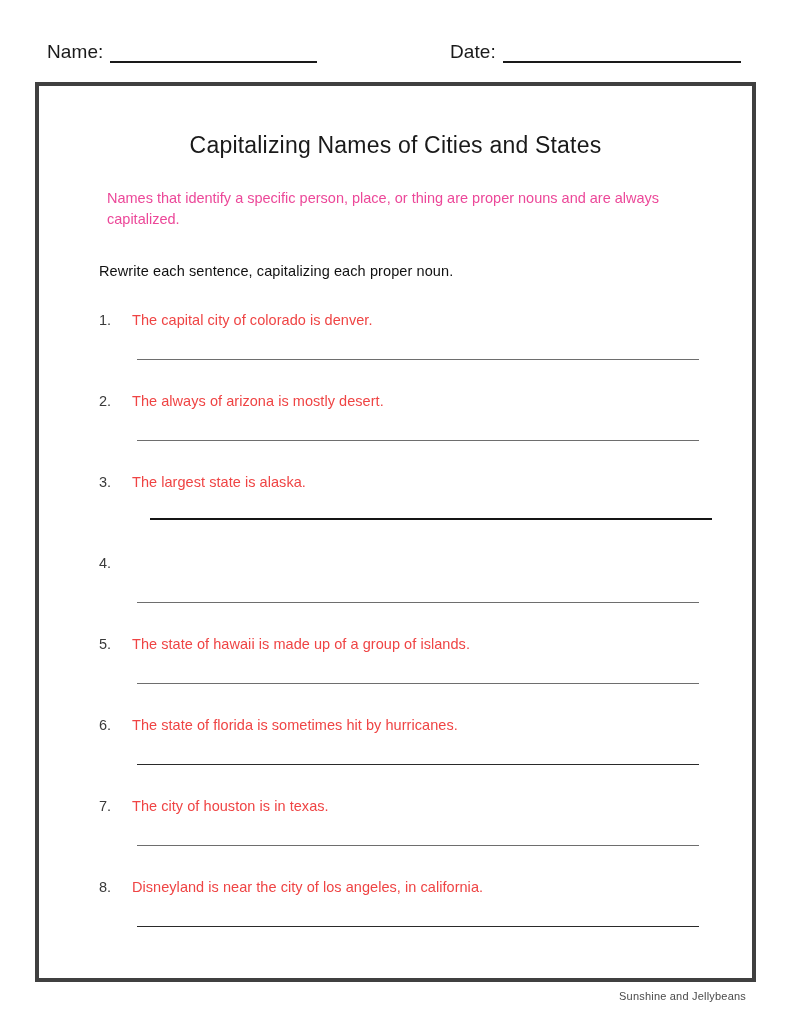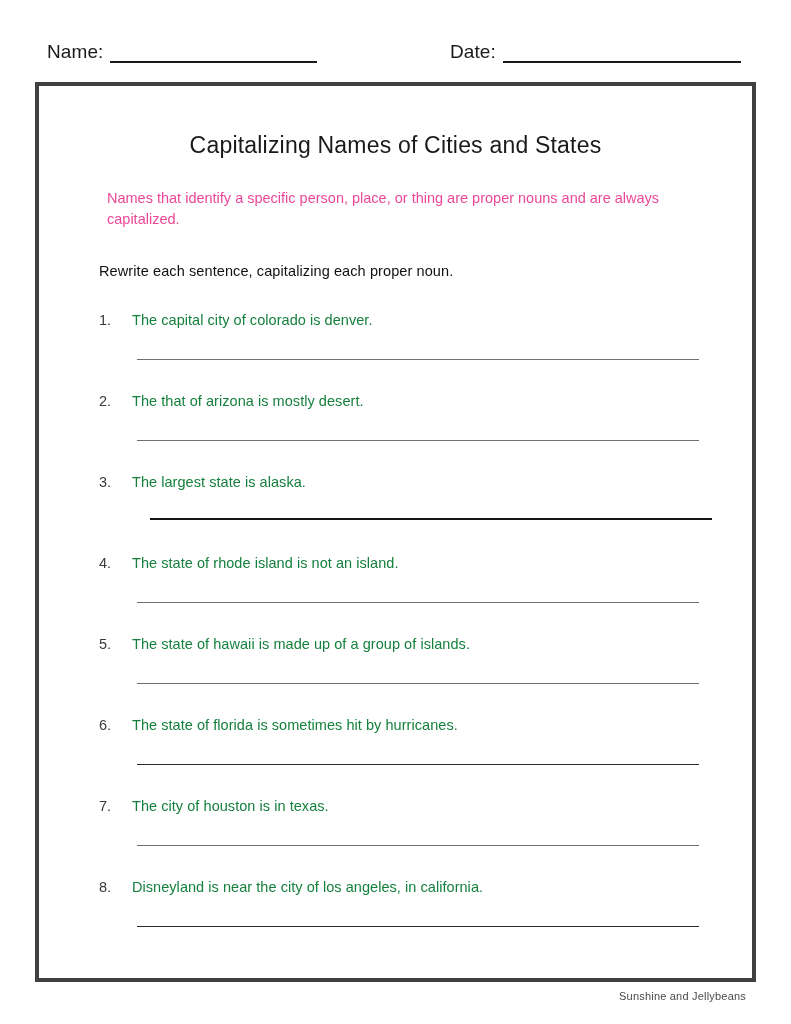--- a/index.html
+++ b/index.html
@@ -111,21 +111,21 @@
     align-items: baseline;
   }
   .q-num {
     width: 33px;
     flex: 0 0 33px;
     font-size: 14.5px;
     color: #3a3a3a;
   }
   .q-text {
     font-size: 14.5px;
-    color: #15803d;
+    color: #ef4444;
     letter-spacing: 0.05px;
   }
   .answer-rule {
     position: absolute;
     top: 47px;
     left: 98px;
     width: 562px;
     border-bottom: 1.5px solid #6e6e6e;
   }
   
@@ -179,37 +179,36 @@
       <div class="q-row">
         <span class="q-num">1.</span>
         <span class="q-text">The capital city of colorado is denver.</span>
       </div>
       <div class="answer-rule"></div>
     </div>
 
     <div class="question">
       <div class="q-row">
         <span class="q-num">2.</span>
-        <span class="q-text">The that of arizona is mostly desert.</span>
+        <span class="q-text">The always of arizona is mostly desert.</span>
       </div>
       <div class="answer-rule"></div>
     </div>
 
     <div class="question variant-indent">
       <div class="q-row">
         <span class="q-num">3.</span>
         <span class="q-text">The largest state is alaska.</span>
       </div>
       <div class="answer-rule"></div>
     </div>
 
     <div class="question">
       <div class="q-row">
         <span class="q-num">4.</span>
-        <span class="q-text">The state of rhode island is not an island.</span>
       </div>
       <div class="answer-rule"></div>
     </div>
 
     <div class="question">
       <div class="q-row">
         <span class="q-num">5.</span>
         <span class="q-text">The state of hawaii is made up of a group of islands.</span>
       </div>
       <div class="answer-rule"></div>

